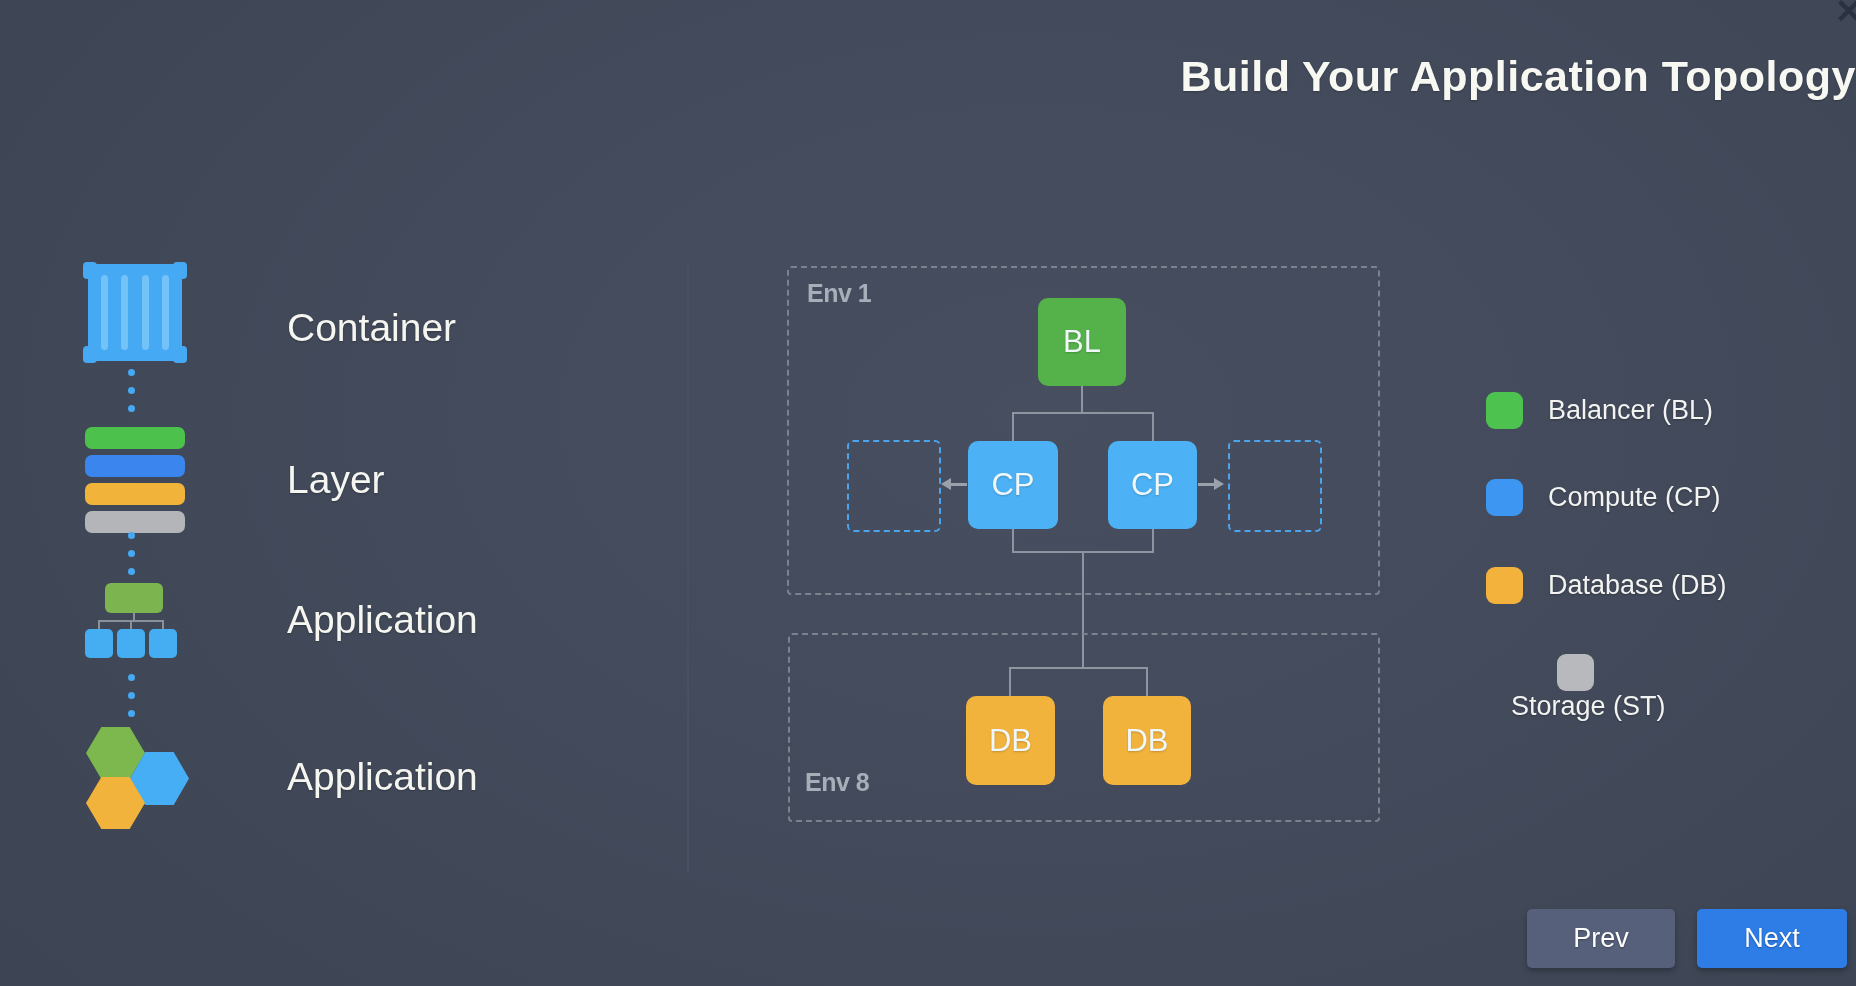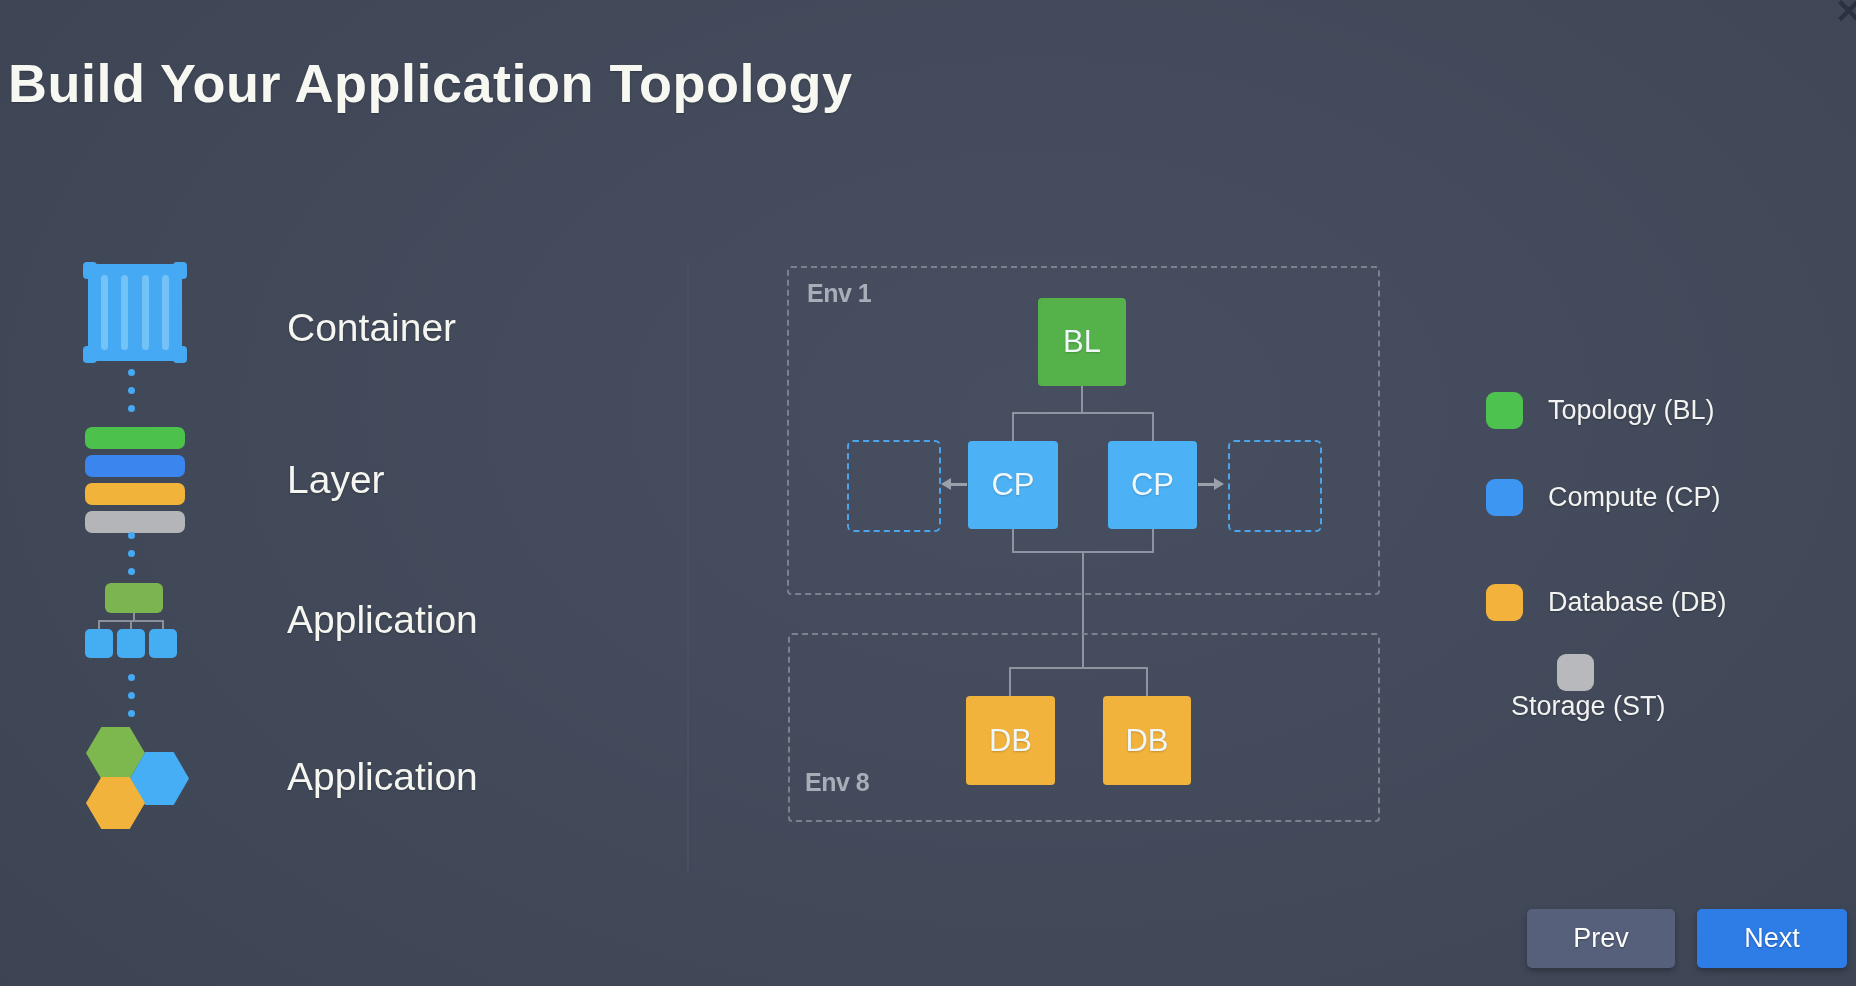--- a/index.html
+++ b/index.html
@@ -4,22 +4,22 @@
 <style>
   html,body{margin:0;padding:0;background:#262c38;}
   #app{
     position:relative;width:1856px;height:986px;overflow:hidden;
     font-family:"Liberation Sans", sans-serif;
     background:radial-gradient(115% 140% at 56% 42%, #464e60 0%, #404858 46%, #3a4151 76%, #323947 100%);
   }
   .abs{position:absolute;}
   
   .title{
-    left:8px;right:0;top:52px;text-align:left;
-    font-size:54px;font-weight:700;color:#f8f8f3;letter-spacing:.5px;
+    left:8px;right:0;top:52px;text-align:right;
+    font-size:43px;font-weight:700;color:#f8f8f3;letter-spacing:.5px;
     text-shadow:0 1px 2px rgba(0,0,0,.25);
   }
   
   .close-x{
     right:-7px;top:-6px;font-size:34px;font-weight:700;color:#2a3140;
     cursor:pointer;line-height:1;
   }
   
   .concept-label{
     left:287px;font-size:39px;color:#f6f6f1;line-height:42px;
@@ -54,21 +54,21 @@
   
   .divider{left:687px;top:262px;width:2px;height:611px;background:#4b5365;opacity:.65;}
   
   .env-box{border:2px dashed #7b818d;border-radius:4px;background:transparent;}
   .env1{left:787px;top:266px;width:589px;height:325px;}
   .env2{left:788px;top:633px;width:588px;height:185px;}
   .env-label{
     font-size:25px;font-weight:700;color:#a8aeb8;letter-spacing:-.5px;white-space:nowrap;
   }
   .node{
-    position:absolute;border-radius:4px;display:flex;align-items:center;justify-content:center;
+    position:absolute;border-radius:10px;display:flex;align-items:center;justify-content:center;
     font-size:31px;color:#f0f7fb;text-shadow:0 1px 2px rgba(0,0,0,.2);
   }
   .node-bl{left:1038px;top:298px;width:88px;height:88px;background:#55b24a;}
   .node-cp1{left:968px;top:441px;width:90px;height:88px;background:#4cb2f5;}
   .node-cp2{left:1108px;top:441px;width:89px;height:88px;background:#4cb2f5;}
   .node-db1{left:966px;top:696px;width:89px;height:89px;background:#f2b33c;}
   .node-db2{left:1103px;top:696px;width:88px;height:89px;background:#f2b33c;}
   .slot{border:2px dashed #4ba4ec;border-radius:6px;background:transparent;}
   .slot-left{left:847px;top:440px;width:90px;height:88px;}
   .slot-right{left:1228px;top:440px;width:90px;height:88px;}
@@ -205,27 +205,27 @@
       <span>DB</span>
     </div>
     <div class="node node-db2">
       <span>DB</span>
     </div>
   </div>
 
   <div class="abs legend">
     <div class="legend-row" style="top:0;">
       <div class="swatch sw-green"></div>
-      <div class="legend-text">Topology (BL)</div>
+      <div class="legend-text">Balancer (BL)</div>
     </div>
     <div class="legend-row" style="top:87px;">
       <div class="swatch sw-blue"></div>
       <div class="legend-text">Compute (CP)</div>
     </div>
-    <div class="legend-row" style="top:175px;margin-top:17px;">
+    <div class="legend-row" style="top:175px;">
       <div class="swatch sw-yellow"></div>
       <div class="legend-text">Database (DB)</div>
     </div>
     <div class="legend-row" style="top:263px;flex-direction:column;">
       <div class="swatch sw-gray"></div>
       <div class="legend-text">Storage (ST)</div>
     </div>
   </div>
 
   <button class="btn btn-next">Next</button>

